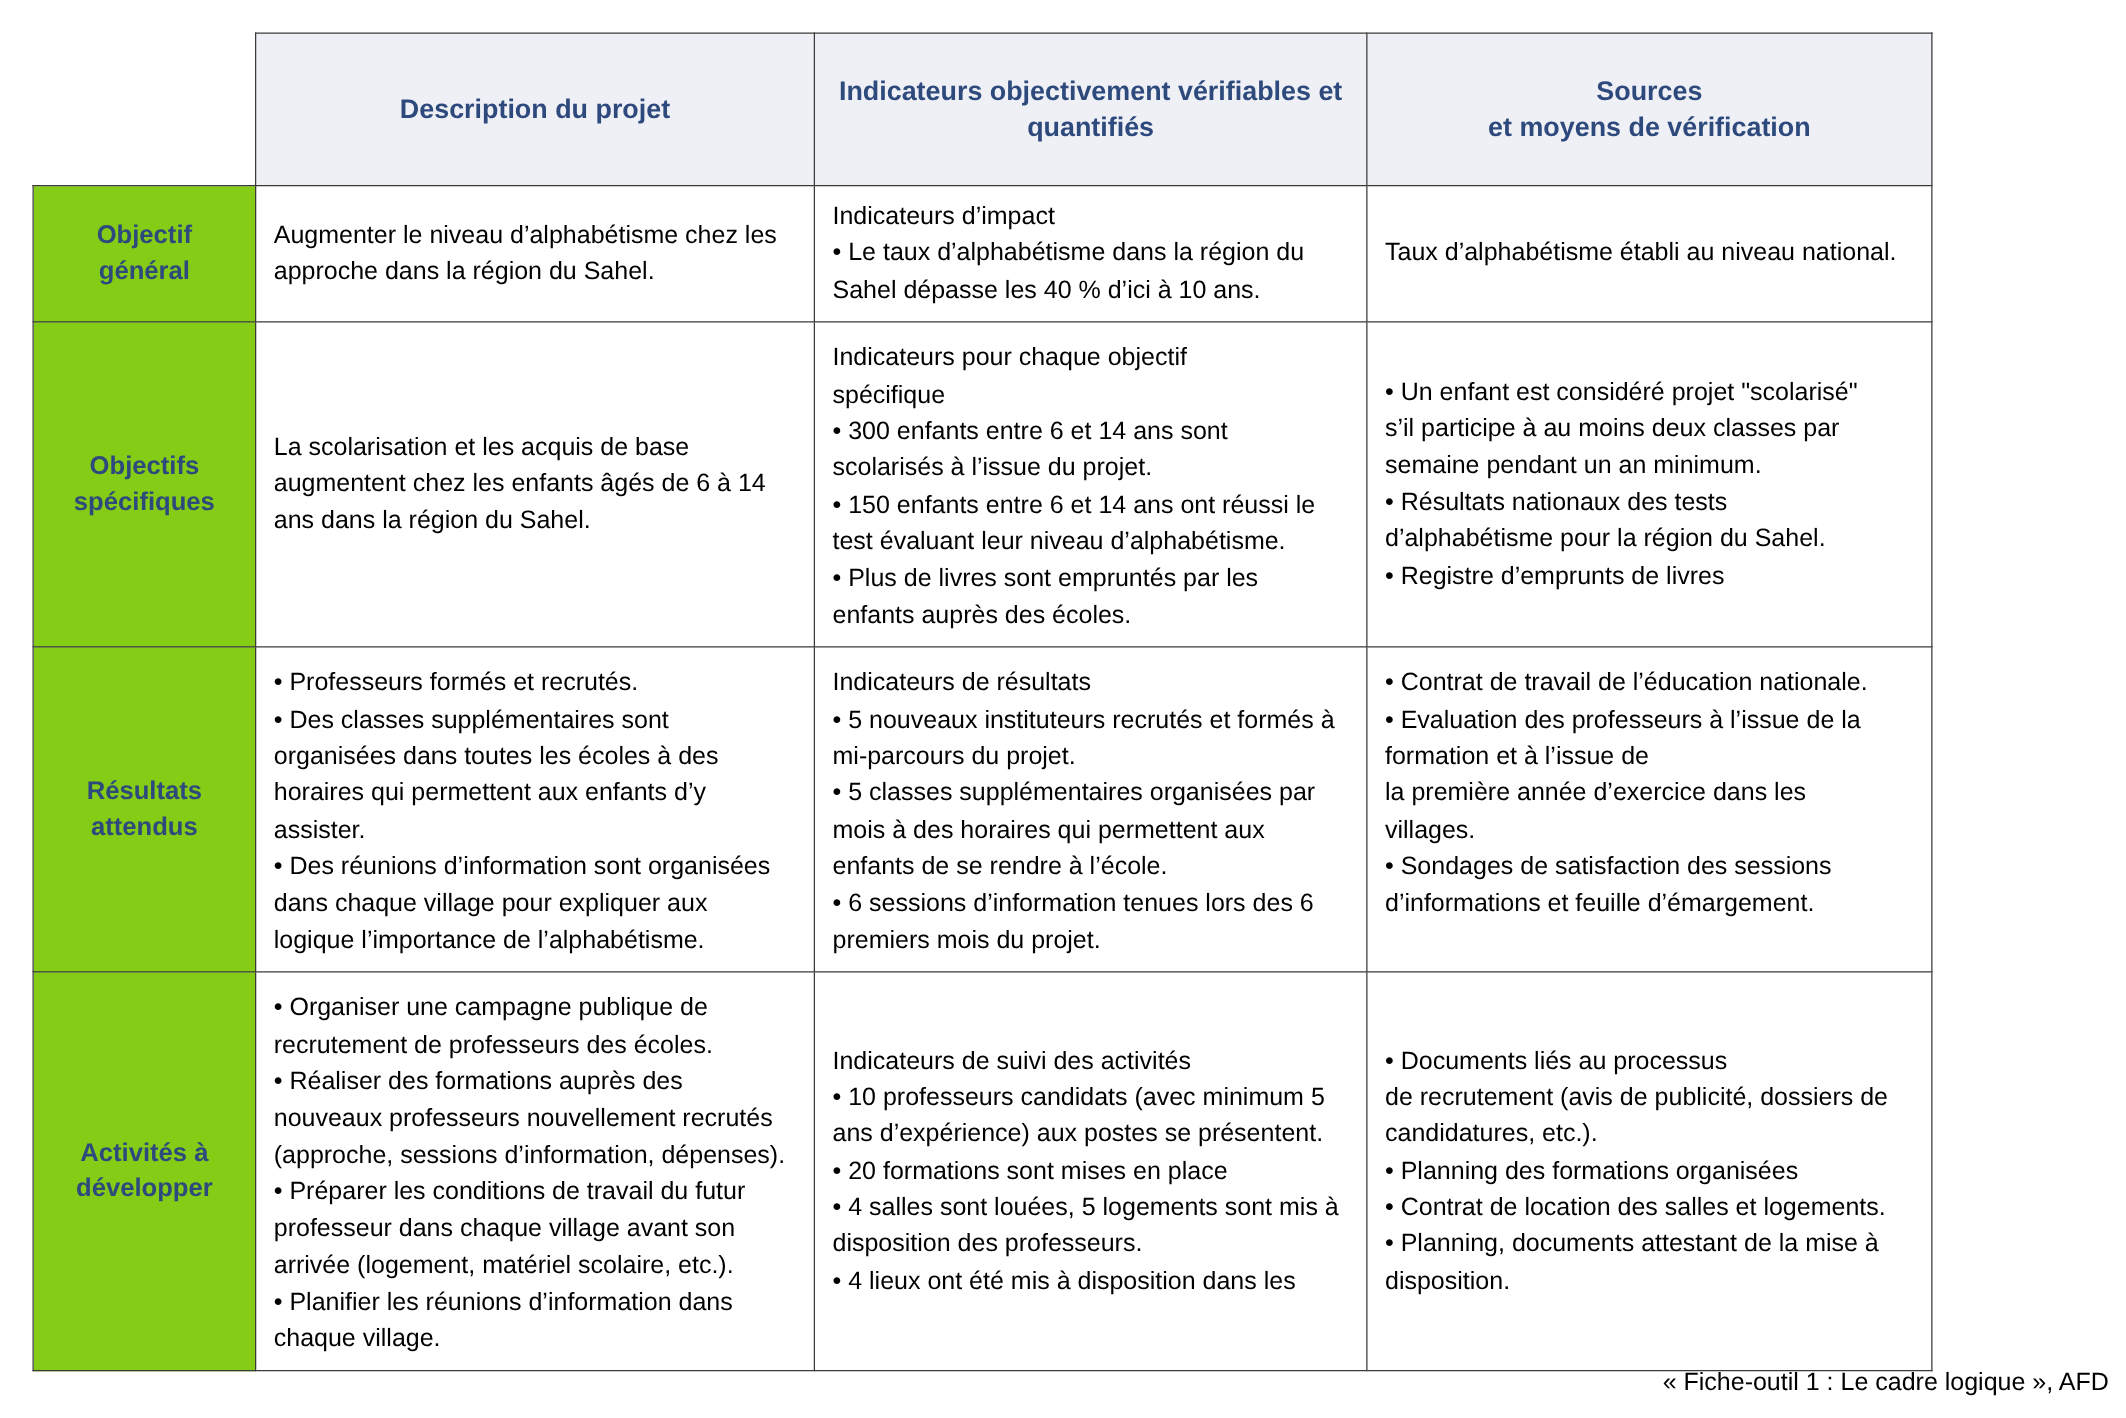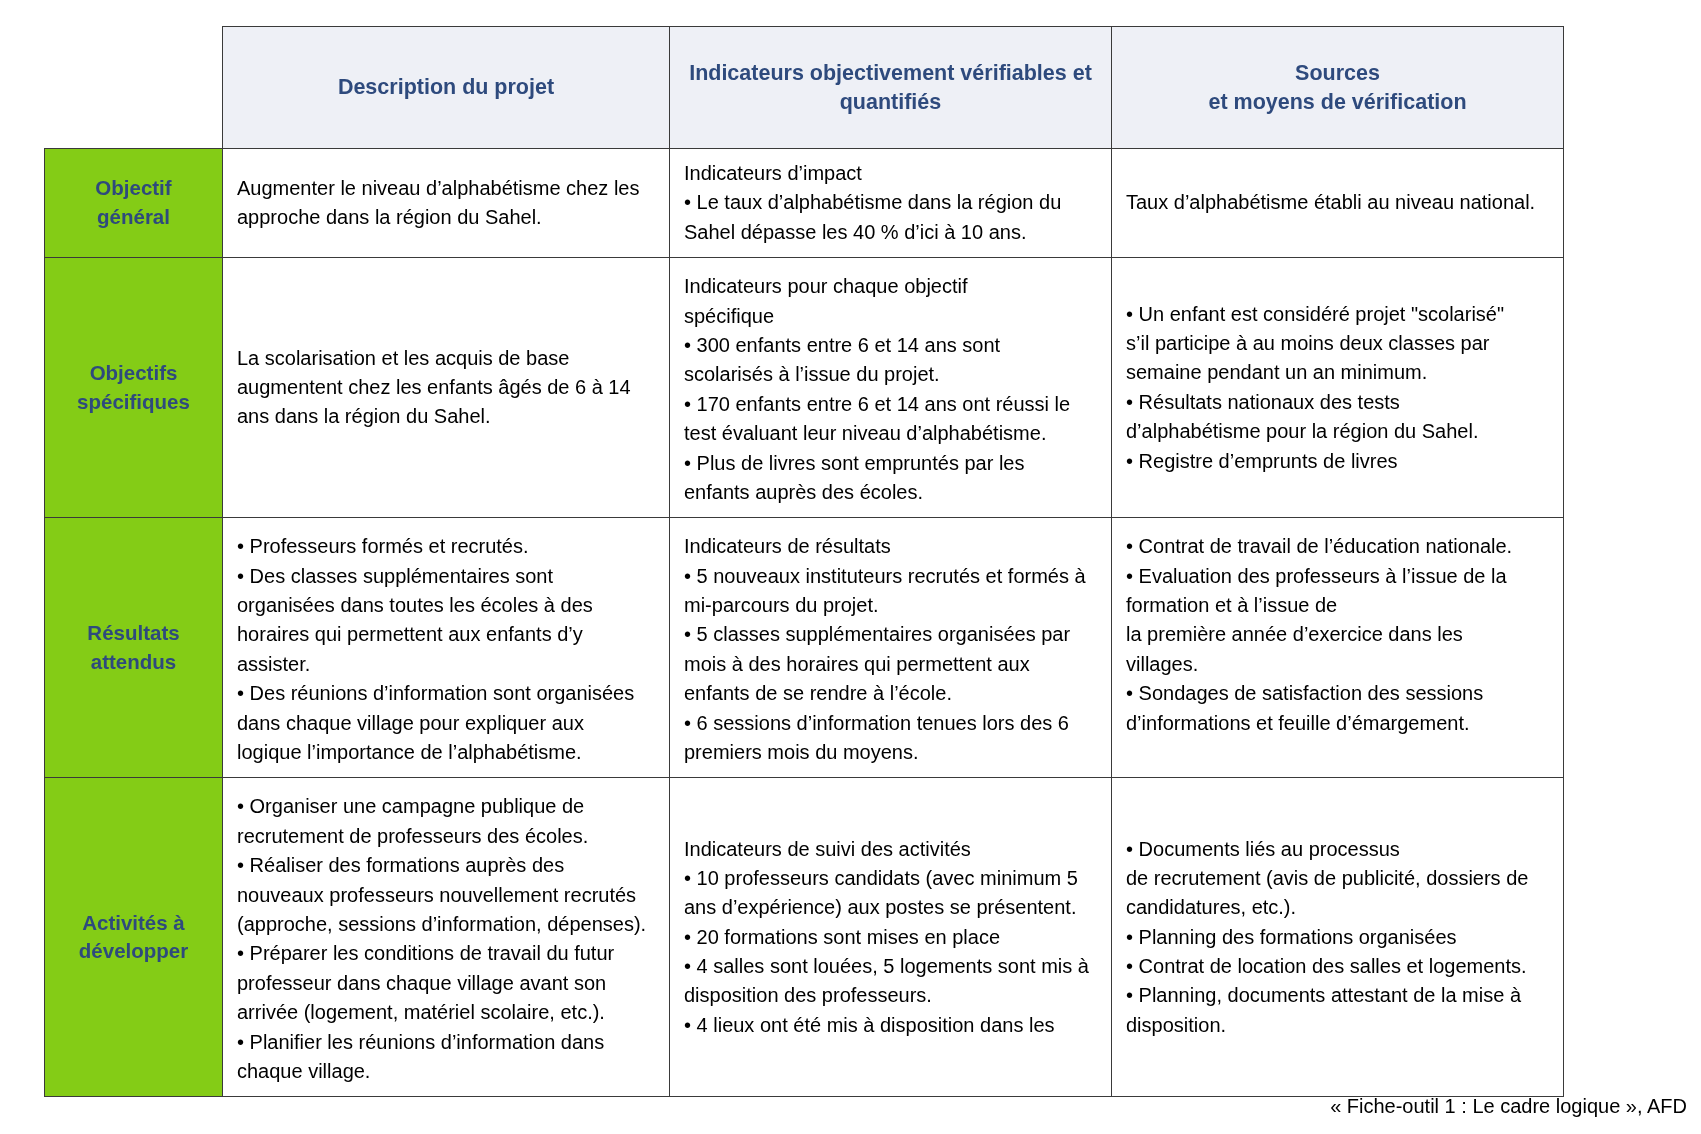--- a/index.html
+++ b/index.html
@@ -19,21 +19,21 @@
     position: relative;
     width: 1701px;
     height: 1134px;
     box-sizing: border-box;
     padding: 26px 0 0 0;
   }
 
   table.logframe {
     border-collapse: collapse;
     table-layout: fixed;
-    margin-left: 44px;
+    margin-left: 26px;
     width: 1316px;
   }
 
   table.logframe col.c-label  { width: 178px; }
   table.logframe col.c-desc   { width: 447px; }
   table.logframe col.c-ind    { width: 442px; }
   table.logframe col.c-src    { width: 452px; }
 
   .hdr-spacer {
     border: none;
@@ -161,21 +161,21 @@
         <td class="cell">
           <span class="cell-line plain">La scolarisation et les acquis de base</span>
           <span class="cell-line plain">augmentent chez les enfants âgés de 6 à 14</span>
           <span class="cell-line plain">ans dans la région du Sahel.</span>
         </td>
         <td class="cell v-top">
           <span class="cell-strong">Indicateurs pour chaque objectif</span>
           <span class="cell-strong">spécifique</span>
           <span class="cell-line plain">• 300 enfants entre 6 et 14 ans sont</span>
           <span class="cell-line plain">scolarisés à l’issue du projet.</span>
-          <span class="cell-line plain">• 170 enfants entre 6 et 14 ans ont réussi le</span>
+          <span class="cell-line plain">• 150 enfants entre 6 et 14 ans ont réussi le</span>
           <span class="cell-line plain">test évaluant leur niveau d’alphabétisme.</span>
           <span class="cell-line plain">• Plus de livres sont empruntés par les</span>
           <span class="cell-line plain">enfants auprès des écoles.</span>
         </td>
         <td class="cell">
           <span class="cell-line plain">• Un enfant est considéré projet "scolarisé"</span>
           <span class="cell-line plain">s’il participe à au moins deux classes par</span>
           <span class="cell-line plain">semaine pendant un an minimum.</span>
           <span class="cell-line plain">• Résultats nationaux des tests</span>
           <span class="cell-line plain">d’alphabétisme pour la région du Sahel.</span>
@@ -199,21 +199,21 @@
           <span class="cell-line plain">logique l’importance de l’alphabétisme.</span>
         </td>
         <td class="cell v-top">
           <span class="cell-strong">Indicateurs de résultats</span>
           <span class="cell-line plain">• 5 nouveaux instituteurs recrutés et formés à</span>
           <span class="cell-line plain">mi-parcours du projet.</span>
           <span class="cell-line plain">• 5 classes supplémentaires organisées par</span>
           <span class="cell-line plain">mois à des horaires qui permettent aux</span>
           <span class="cell-line plain">enfants de se rendre à l’école.</span>
           <span class="cell-line plain">• 6 sessions d’information tenues lors des 6</span>
-          <span class="cell-line plain">premiers mois du moyens.</span>
+          <span class="cell-line plain">premiers mois du projet.</span>
         </td>
         <td class="cell v-top">
           <span class="cell-line plain">• Contrat de travail de l’éducation nationale.</span>
           <span class="cell-line plain">• Evaluation des professeurs à l’issue de la</span>
           <span class="cell-line plain">formation et à l’issue de</span>
           <span class="cell-line plain">la première année d’exercice dans les</span>
           <span class="cell-line plain">villages.</span>
           <span class="cell-line plain">• Sondages de satisfaction des sessions</span>
           <span class="cell-line plain">d’informations et feuille d’émargement.</span>
         </td>

